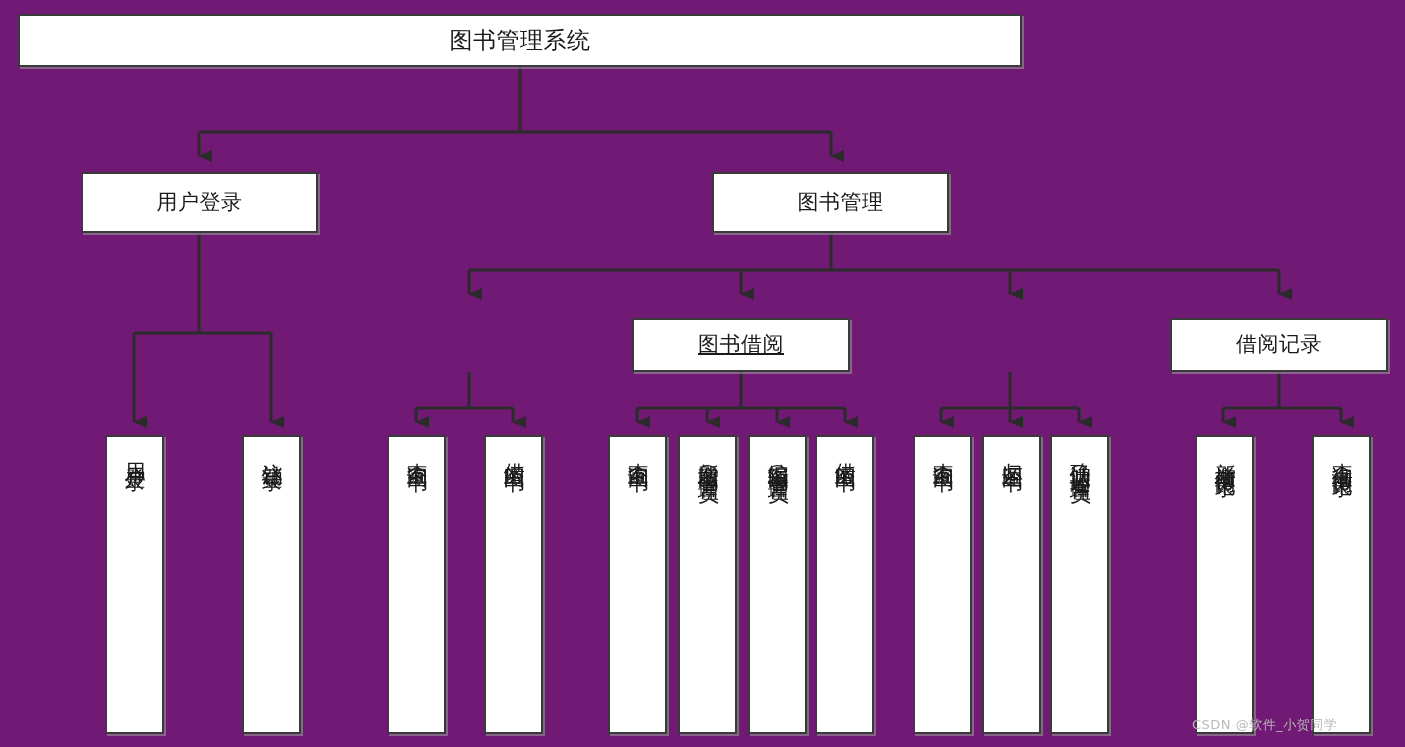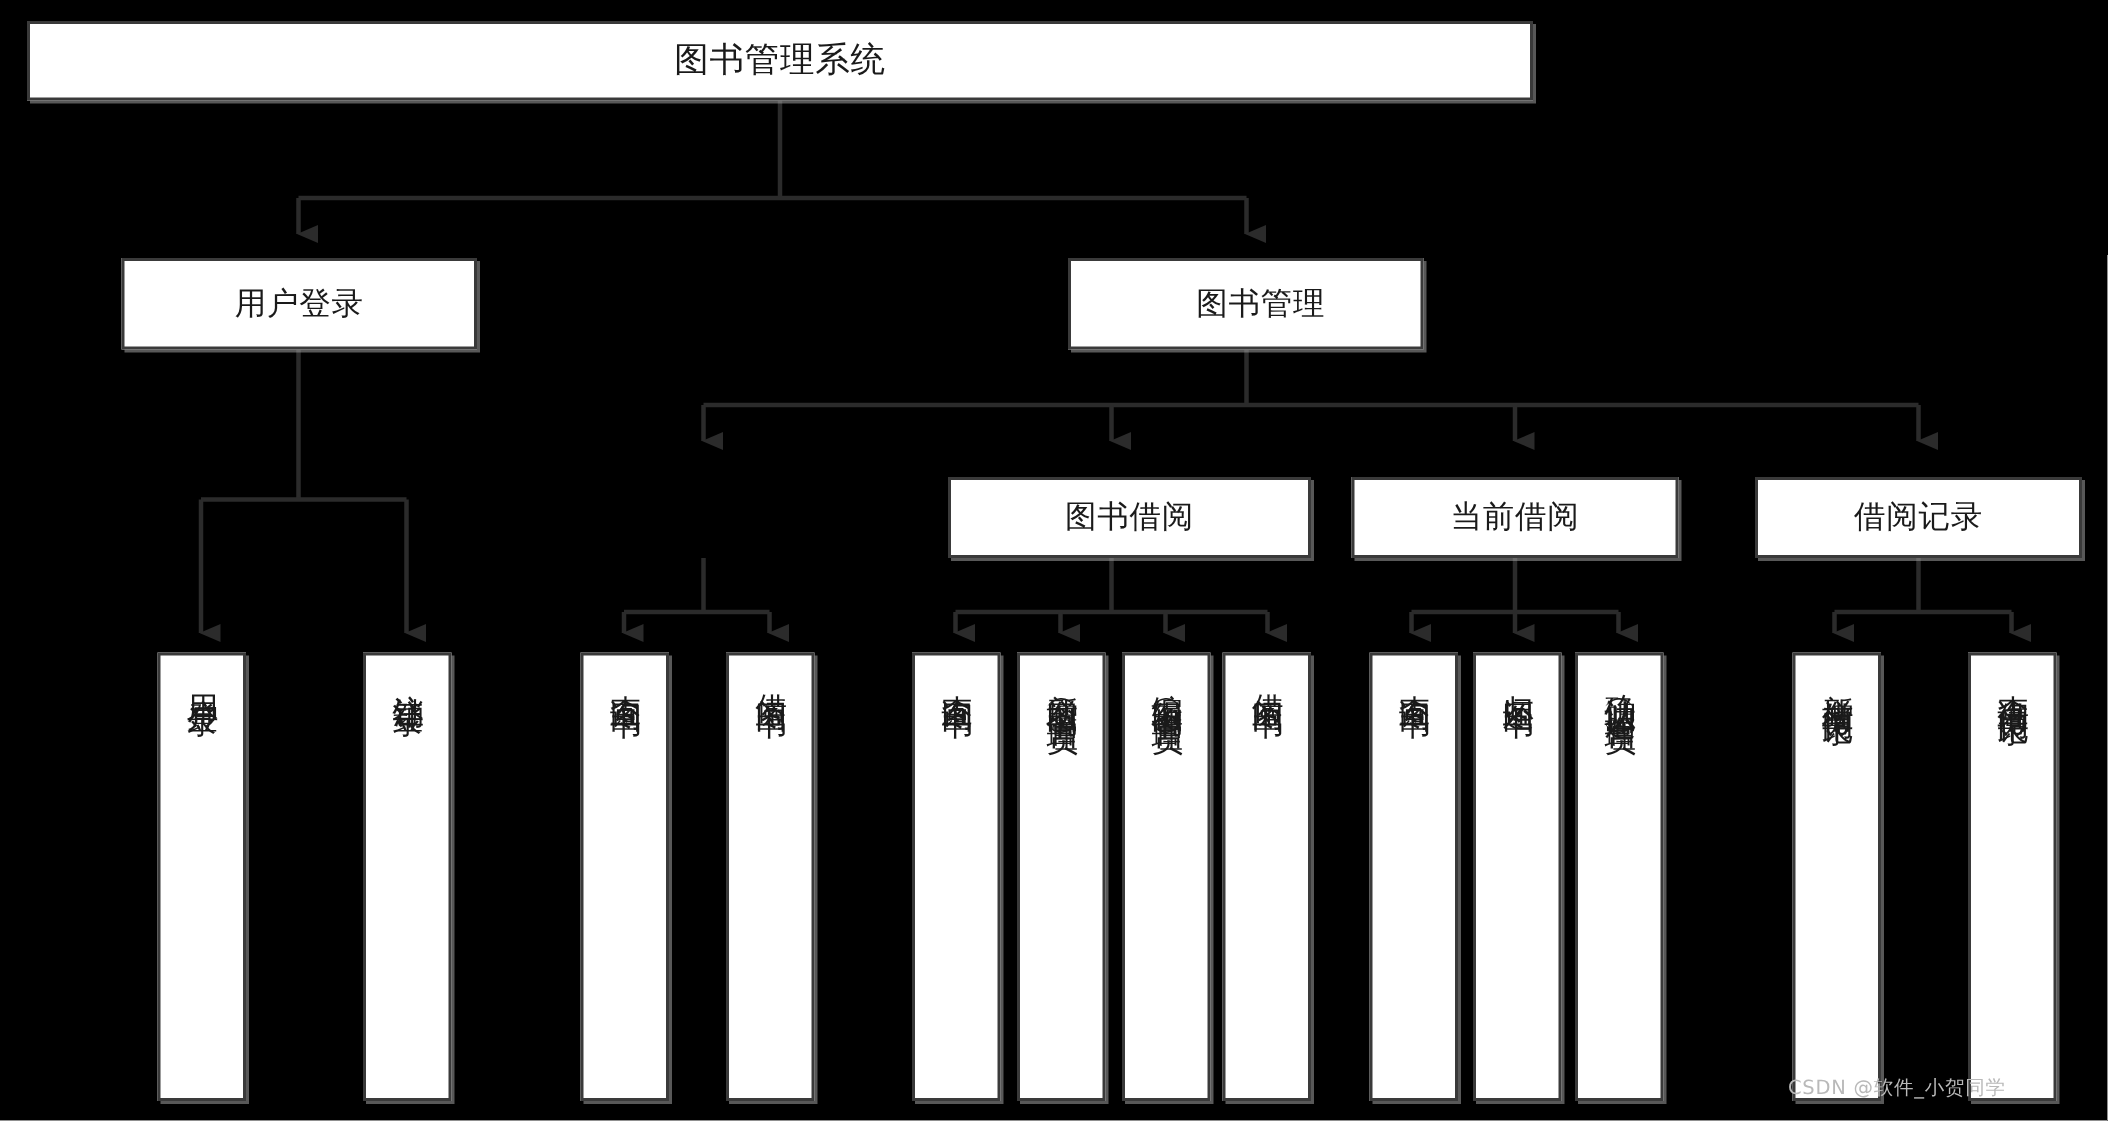--- a/index.html
+++ b/index.html
@@ -8,21 +8,21 @@
     padding: 0;
     background: #ffffff;
   }
   body {
     font-family: "DejaVu Sans", "Liberation Sans", sans-serif;
   }
   #canvas {
     position: relative;
     width: 1405px;
     height: 747px;
-    background: #000000;
+    background: #701a75;
     overflow: hidden;
   }
   svg.edges {
     position: absolute;
     left: 0;
     top: 0;
     width: 1405px;
     height: 747px;
     pointer-events: none;
   }
@@ -136,27 +136,24 @@
 
   <div class="node h mid" style="left:81px; top:172px; width:237px; height:61px;">
     <span class="label">用户登录</span>
   </div>
 
   <div class="node h mid" style="left:712px; top:172px; width:237px; height:61px;padding-left:20px;">
     <span class="label">图书管理</span>
   </div>
 
 
-  <div class="node h mid" style="left:632px; top:318px; width:242px; height:54px;">
+  <div class="node h mid" style="left:632px; top:318px; width:218px; height:54px;text-decoration:underline;">
     <span class="label">图书借阅</span>
   </div>
 
-  <div class="node h mid" style="left:901px; top:318px; width:218px; height:54px;">
-    <span class="label">当前借阅</span>
-  </div>
 
   <div class="node h mid" style="left:1170px; top:318px; width:218px; height:54px;">
     <span class="label">借阅记录</span>
   </div>
 
   <div class="node v" style="left:105px; top:435px; width:59px; height:299px;">
     <span class="label">用户登录</span>
   </div>
 
   <div class="node v" style="left:242px; top:435px; width:59px; height:299px;">

